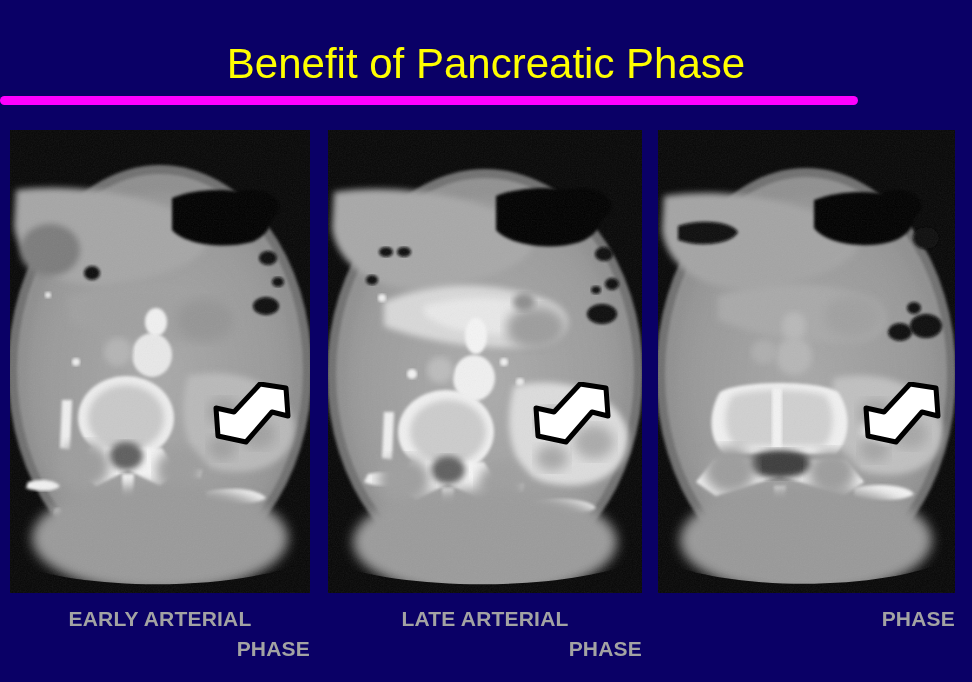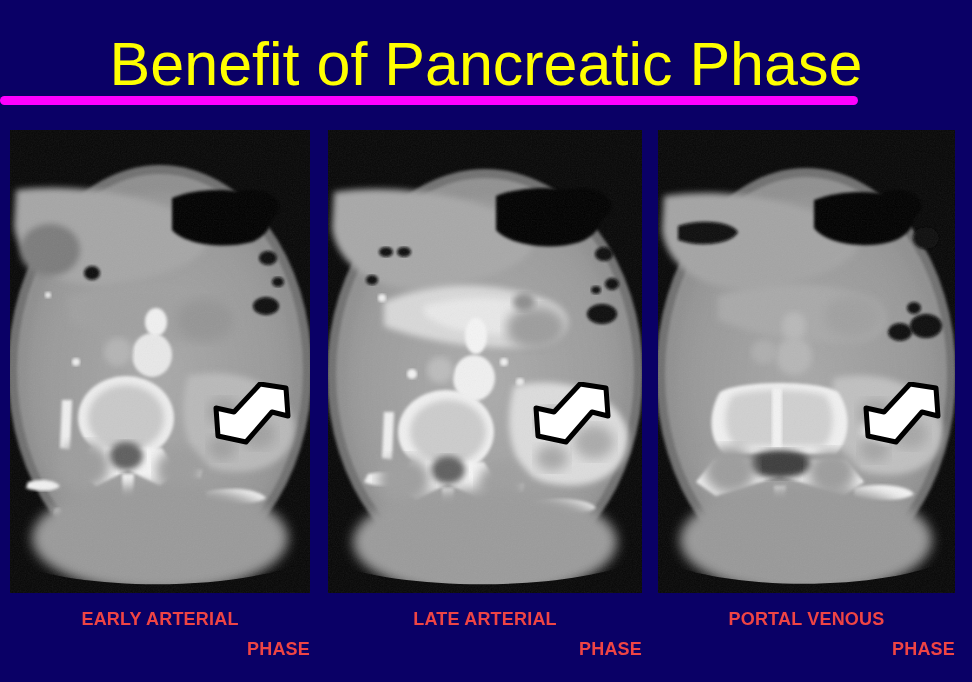--- a/index.html
+++ b/index.html
@@ -17,21 +17,21 @@
   }
 
   
   .slide-title {
     position: absolute;
     left: 0;
     top: 38px;
     width: 972px;
     text-align: center;
     color: #ffff00;
-    font-size: 61px;
+    font-size: 42px;
     font-weight: 400;
     letter-spacing: 0px;
     line-height: 52px;
     white-space: nowrap;
   }
 
   
   .title-rule {
     position: absolute;
     left: 0px;
@@ -79,22 +79,22 @@
     position: absolute;
     left: 0;
     top: 604px;
     width: 972px;
     height: 78px;
   }
   .caption {
     position: absolute;
     top: 0;
     text-align: center;
-    color: #ef4444;
-    font-size: 18px;
+    color: #a3a3a3;
+    font-size: 21px;
     font-weight: bold;
     line-height: 30px;
     letter-spacing: .2px;
   }
   .caption-1 { left: 10px;  width: 300px; }
   .caption-2 { left: 328px; width: 314px; }
   .caption-3 { left: 658px; width: 297px; }
   .caption .l2 { display: block; text-align: right; }
 </style>
 </head>
@@ -383,18 +383,17 @@
   <div class="captions">
     <div class="caption caption-1">
       <span>EARLY ARTERIAL</span>
       <span class="l2">PHASE</span>
     </div>
     <div class="caption caption-2">
       <span>LATE ARTERIAL</span>
       <span class="l2">PHASE</span>
     </div>
     <div class="caption caption-3">
-      <span>PORTAL VENOUS</span>
       <span class="l2">PHASE</span>
     </div>
   </div>
 
 </div>
 
 </body></html>

